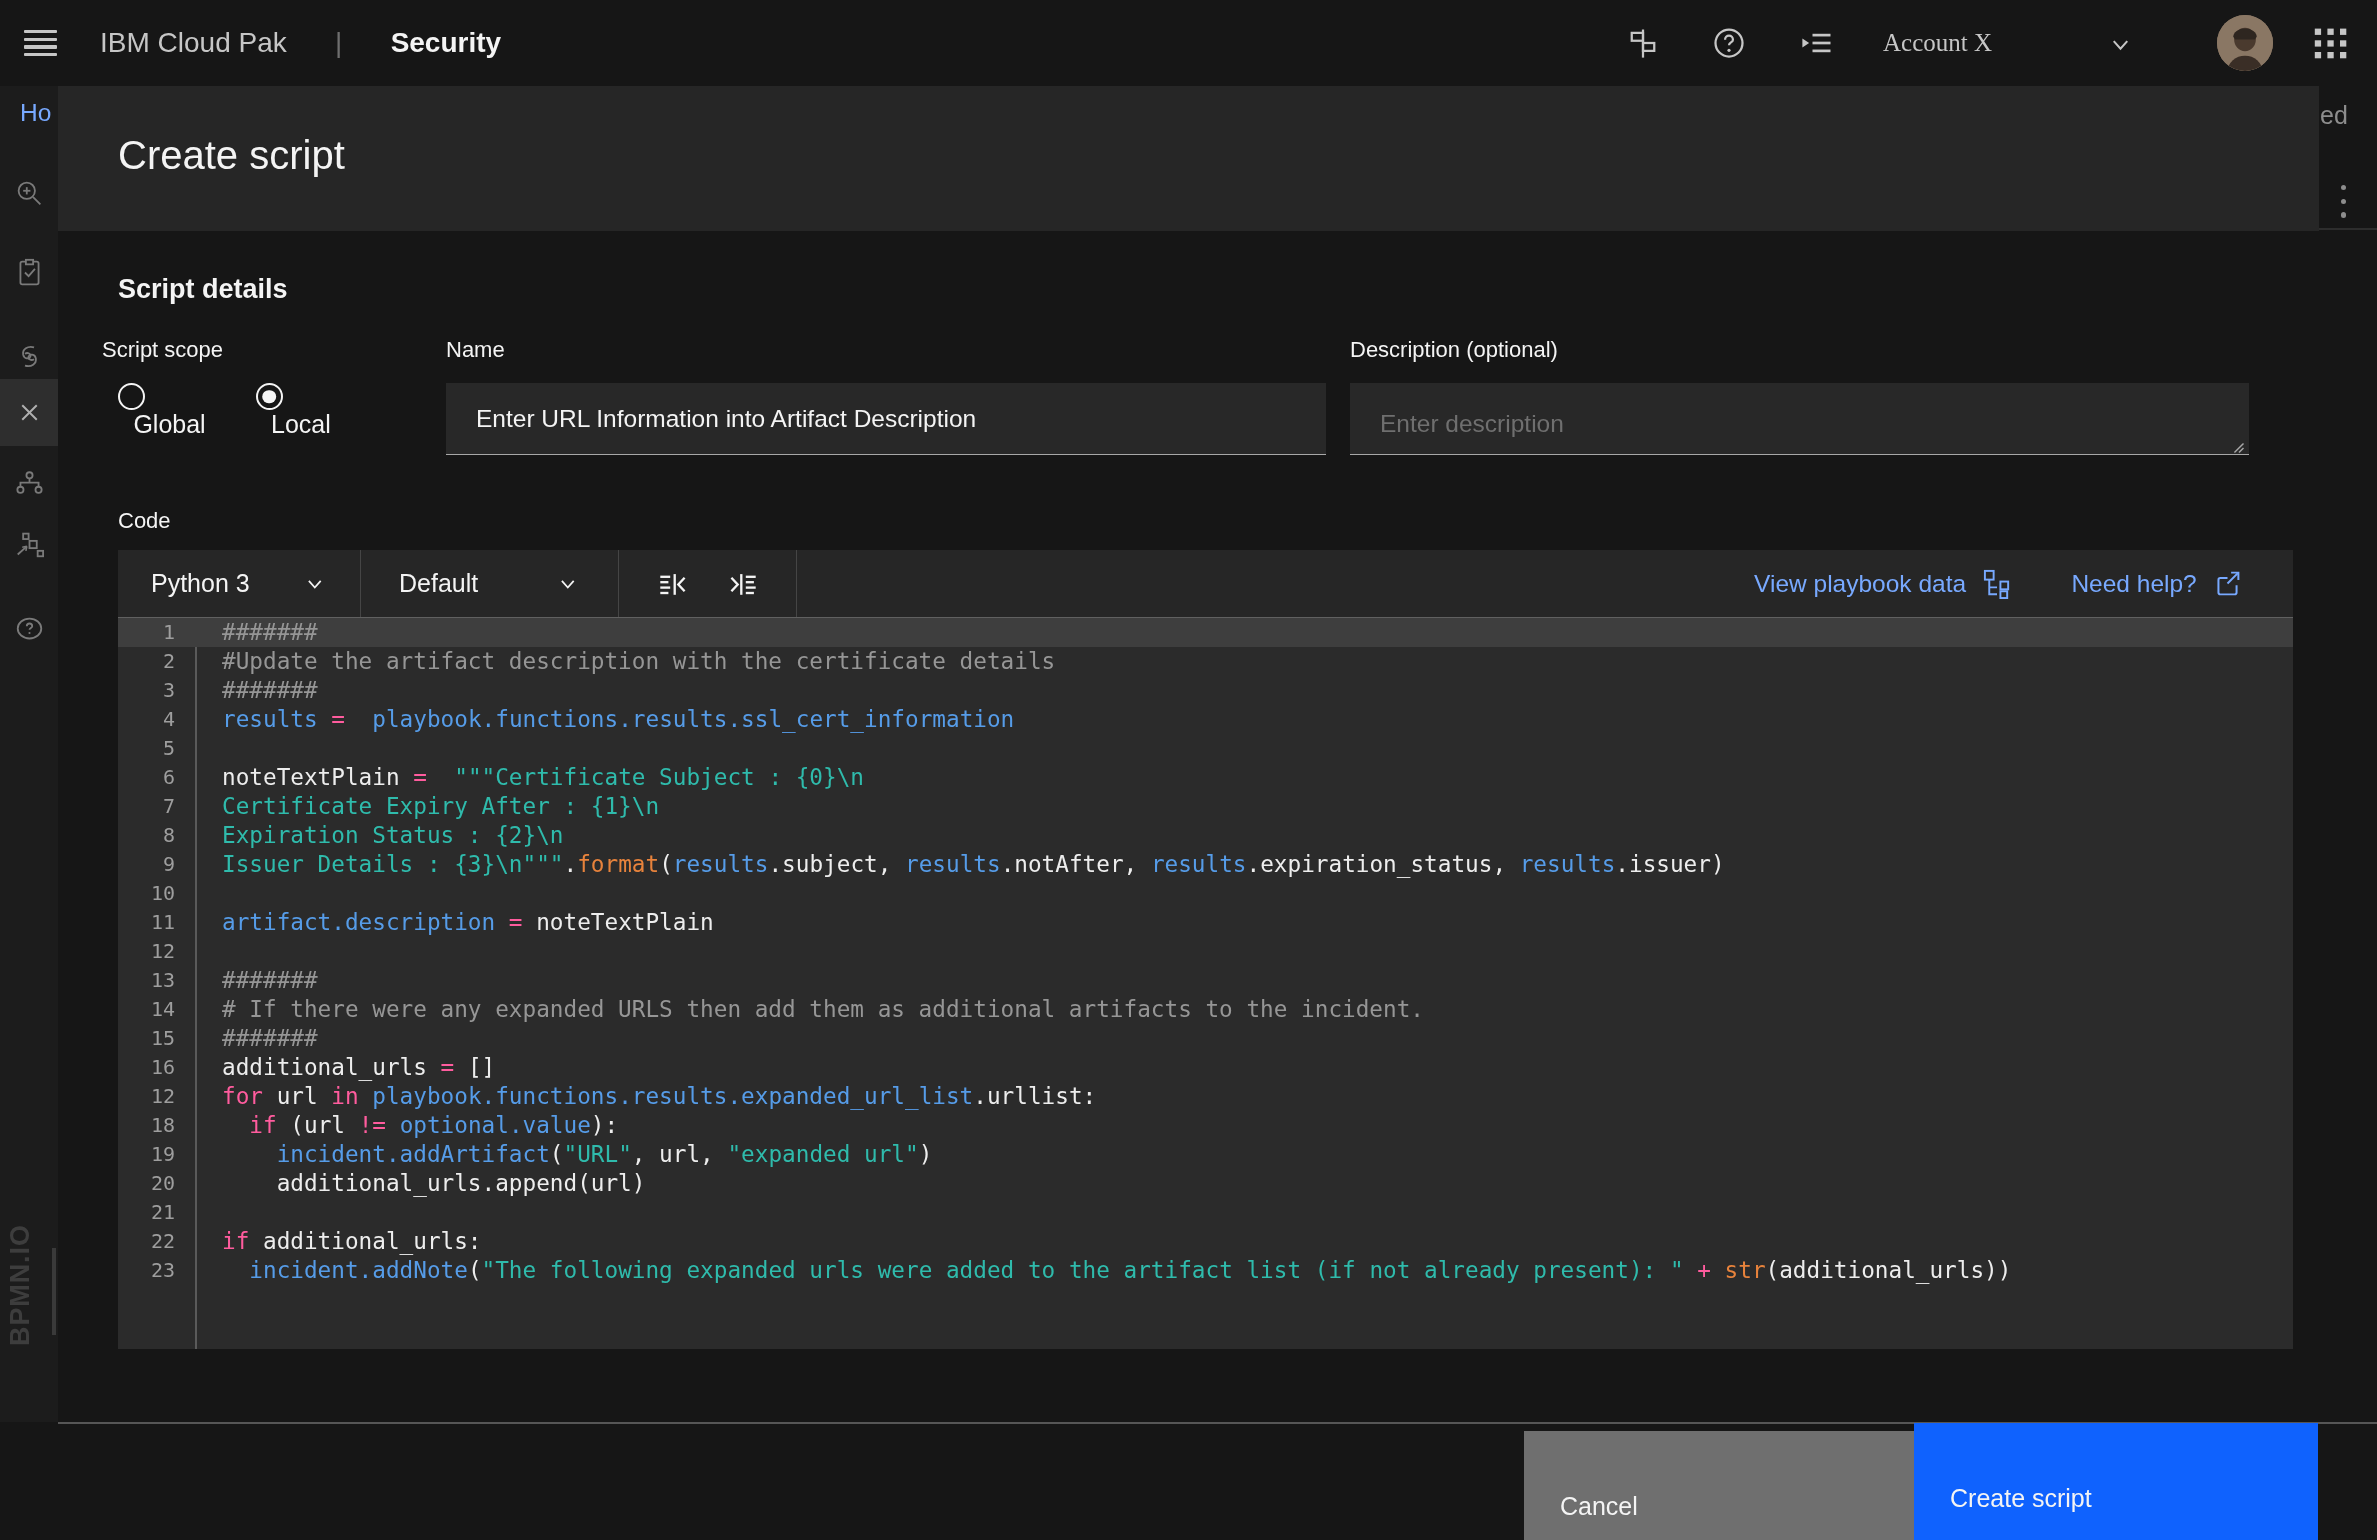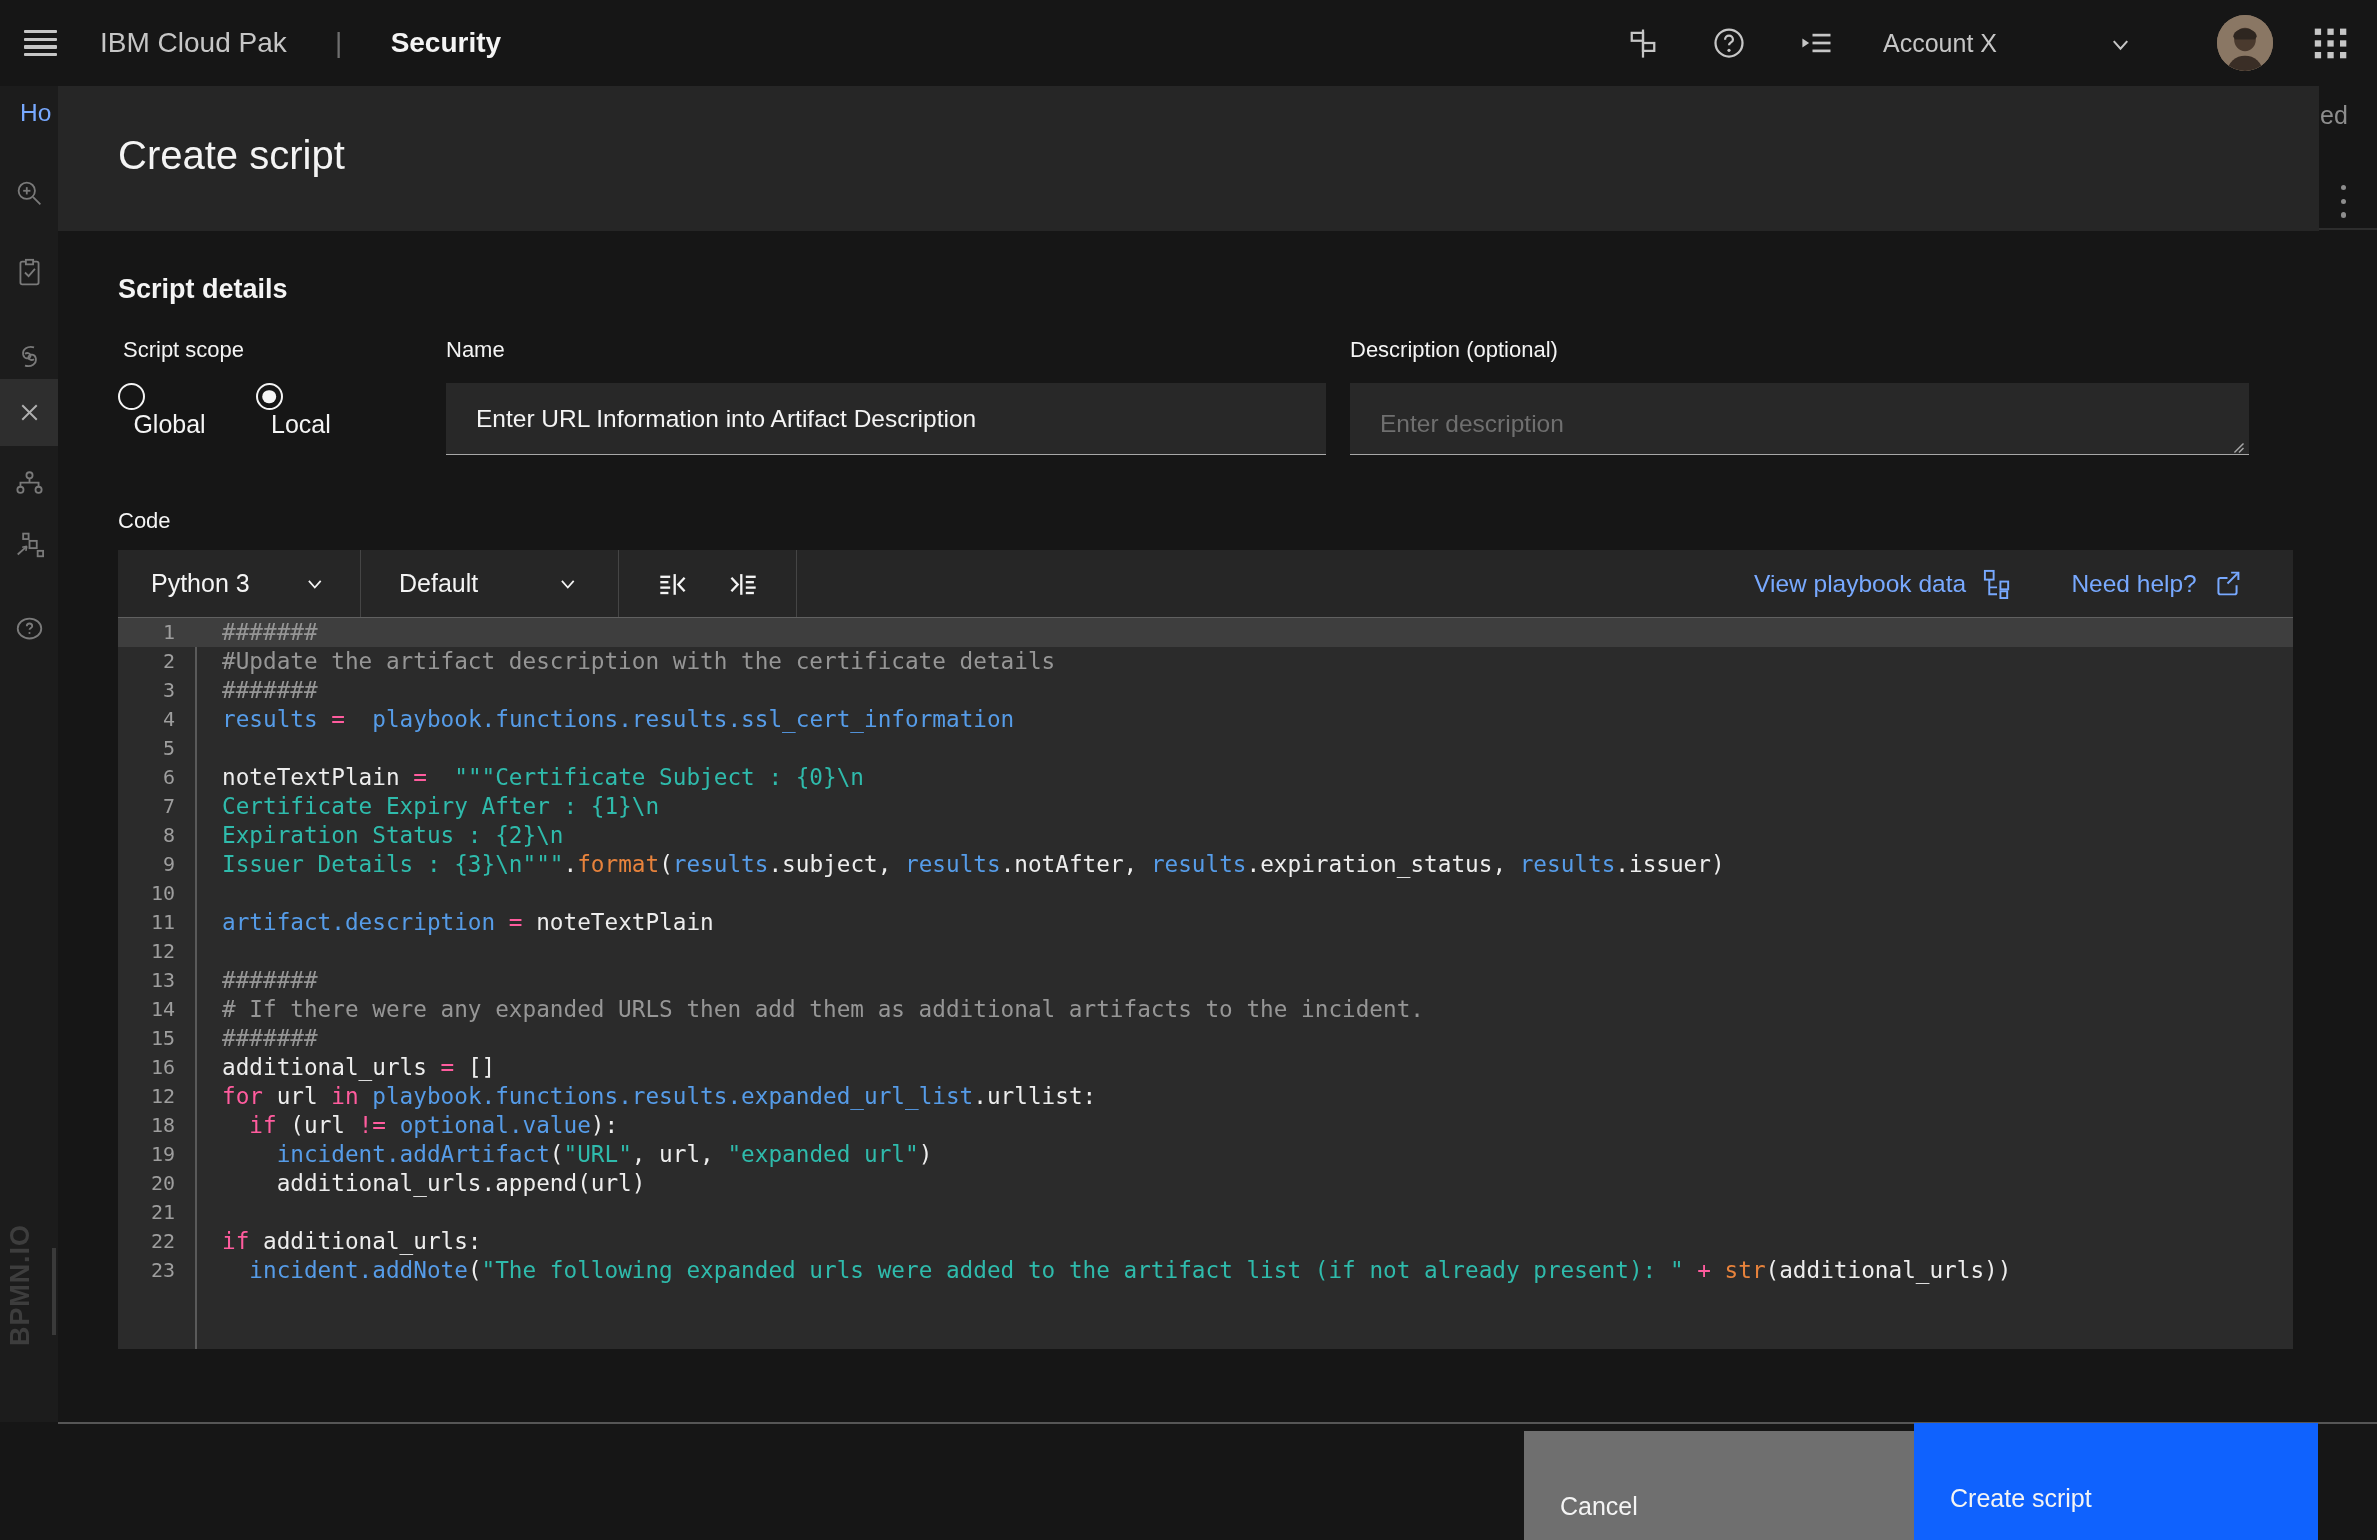--- a/index.html
+++ b/index.html
@@ -17,21 +17,21 @@
   .abs{position:absolute;}
 
   
   .header{position:absolute;left:0;top:0;width:2377px;height:86px;background:var(--bg);}
   .hamburger{left:23.6px;top:30px;width:33px;height:26px;cursor:pointer;}
   .hamburger i{display:block;height:3.2px;background:#c6c6c6;border-radius:0.9px;margin-bottom:4.5px;}
   .brand{left:100px;top:0;height:86px;display:flex;align-items:center;font-size:28px;color:var(--text-dim);white-space:nowrap;gap:32px;}
   .brand .sep{margin:0 16.3px;color:#6f6f6f;font-weight:300;}
   .brand .product{color:var(--text);font-weight:700;}
   .hicon{top:24.5px;width:36px;height:36px;color:#c6c6c6;}
-  .account{left:1883px;top:0;height:86px;display:flex;align-items:center;font-size:25px;color:var(--text-dim);}
+  .account{left:1883px;top:0;height:86px;display:flex;align-items:center;font-size:25px;color:var(--text-dim);font-family:Liberation Serif, serif;}
   .avatar{left:2217px;top:14.5px;width:56px;height:56px;border-radius:50%;overflow:hidden;background:#8a7764;}
 
   
   .sidebar{position:absolute;left:0;top:86px;width:58px;height:1336px;background:var(--sidebar);}
   .sb-home{position:absolute;left:20px;top:12.7px;font-size:24.5px;color:var(--link);white-space:nowrap;overflow:hidden;width:36px;}
   .sb-icon{position:absolute;left:14.5px;width:29px;height:29px;color:#7a7a7a;}
   .sb-selected{position:absolute;left:0;top:293px;width:58px;height:67px;background:#2e2e2e;}
   .sb-watermark{position:absolute;left:5.4px;top:1160px;height:100px;font-size:27px;font-weight:700;color:#3d3d3d;
     writing-mode:vertical-rl;transform:rotate(180deg);letter-spacing:0.9px;}
   .sb-scrollthumb{position:absolute;left:52px;top:1162px;width:3.6px;height:87px;background:#3a3a3a;}
@@ -42,21 +42,21 @@
   .kebab{left:2341px;top:185px;width:7.2px;cursor:pointer;}
   .kebab i{display:block;width:5.4px;height:5.4px;border-radius:50%;background:#8d8d8d;margin-bottom:8.2px;}
 
   
   .modal-header{position:absolute;left:58px;top:86px;width:2261px;height:145px;background:var(--layer);}
   .modal-title{position:absolute;left:60px;top:47px;font-size:40px;font-weight:400;color:var(--text);}
   .modal-body{position:absolute;left:58px;top:231px;width:2261px;height:1191px;background:var(--bg);}
 
   .details-heading{left:60px;top:43px;font-size:27px;font-weight:700;}
   .small-label{font-size:22px;color:var(--text);}
-  .lbl-scope{left:65px;top:106px;}
+  .lbl-scope{left:44px;top:106px;}
   .lbl-name{left:388px;top:106px;}
   .lbl-desc{left:1292px;top:106px;}
   .lbl-code{left:60px;top:277px;}
 
   .radio-row{left:60px;top:152px;display:flex;align-items:center;}
   .radio{display:flex;cursor:pointer;flex-direction:column;}
   .radio+.radio{margin-left:50px;}
   .radio-circle{width:27px;height:27px;border:2.3px solid var(--text);border-radius:50%;position:relative;flex:none;}
   .radio-circle.checked::after{content:"";position:absolute;left:50%;top:50%;width:13.6px;height:13.6px;border-radius:50%;
     background:var(--text);transform:translate(-50%,-50%);}

